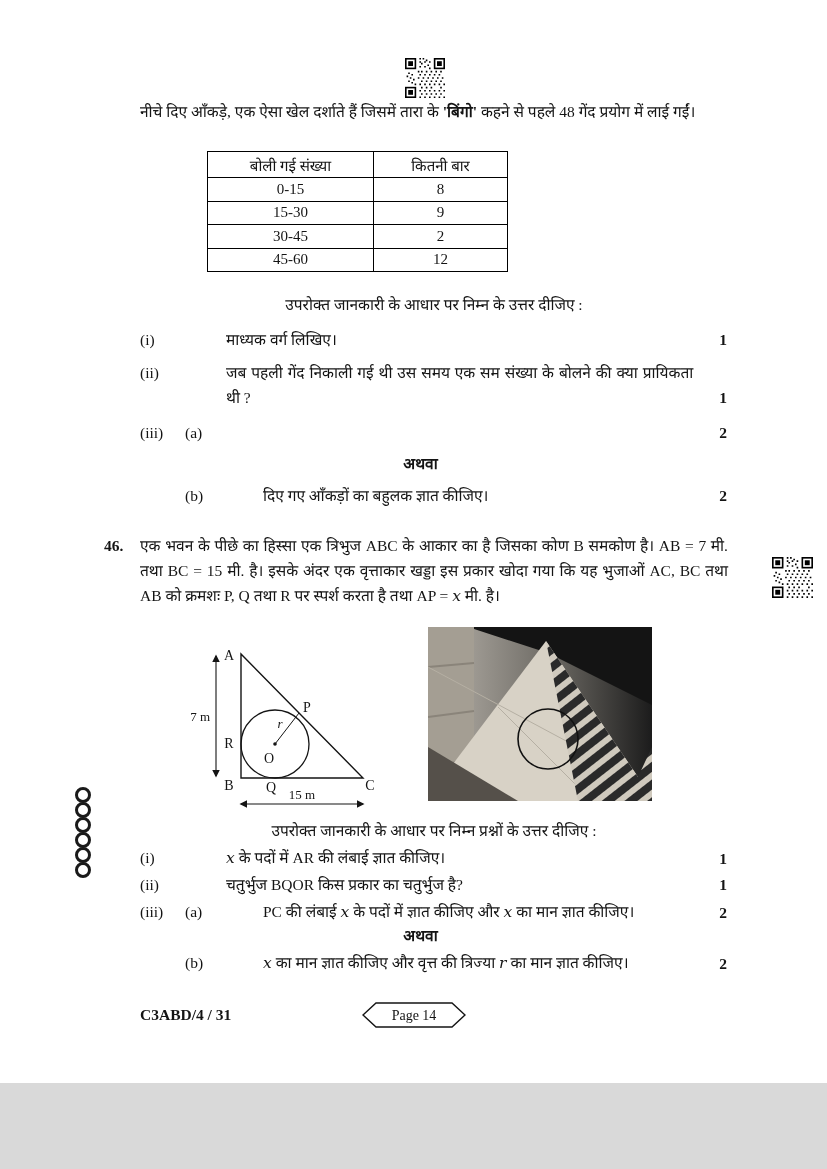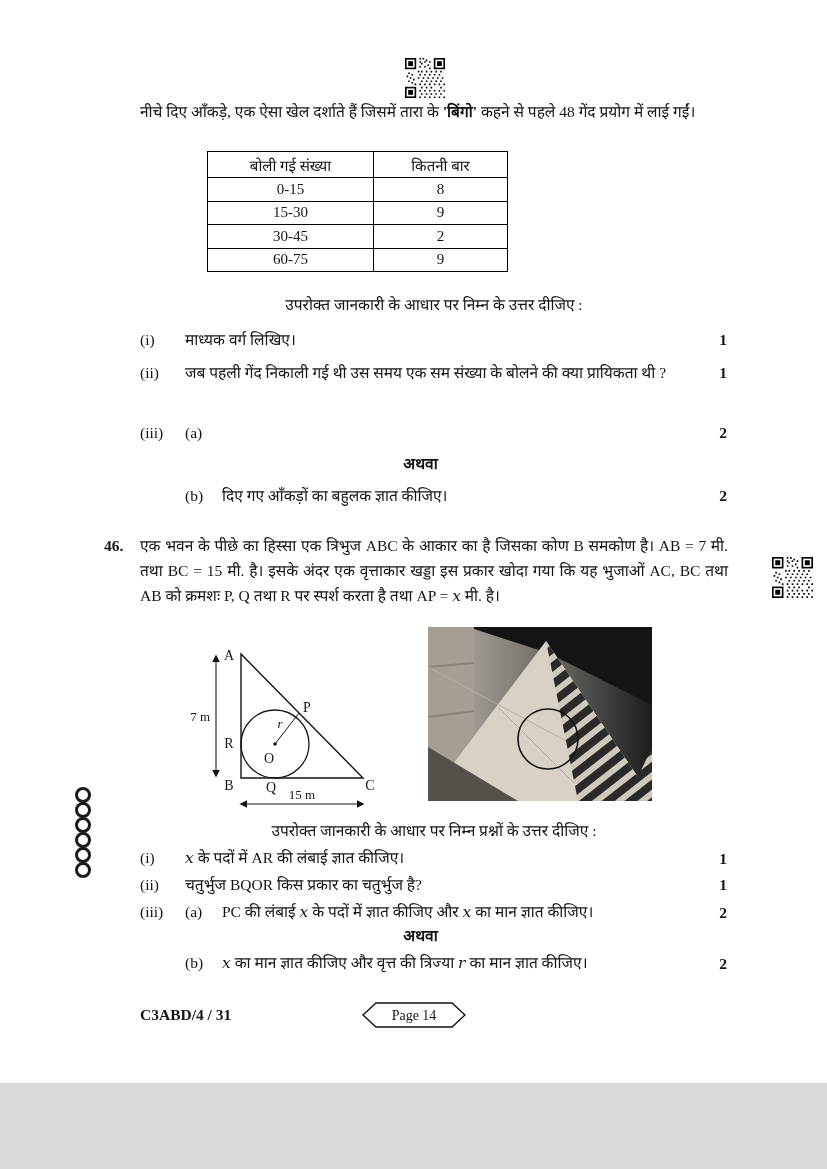--- a/index.html
+++ b/index.html
@@ -6,21 +6,21 @@
   .page{position:relative;width:827px;height:1083px;margin:0 auto;background:#ffffff;
         font-family:"Liberation Serif","DejaVu Serif",serif;color:#141414;overflow:hidden;}
   .abs{position:absolute;}
   .para{font-size:15.5px;line-height:25px;text-align:justify;}
   .b{font-weight:bold;}
   .var{font-style:italic;font-family:"DejaVu Serif",serif;}
   .item{position:absolute;left:140px;width:587px;display:flex;align-items:flex-start;
         font-size:15.5px;line-height:25px;}
   .lbl1{flex:0 0 45px;}
   .lbl2{flex:0 0 37px;}
-  .itext{flex:1 1 auto;text-align:justify;padding-right:26px;}
+  .itext{flex:1 1 auto;text-align:justify;padding-right:26px;margin-left:41px;}
   .marks{margin-left:auto;font-weight:bold;align-self:flex-end;}
   .center{position:absolute;left:127px;width:587px;text-align:center;font-size:15.5px;}
   table.freq{border-collapse:collapse;font-size:15px;padding-left:34px;}
   table.freq th,table.freq td{border:1.6px solid #000;text-align:center;font-weight:normal;padding:0;}
   table.freq th{height:25px;}
   table.freq td{height:22.5px;}
   .col1{width:165px;} .col2{width:133px;}
   svg text{font-family:"Liberation Serif","DejaVu Serif",serif;fill:#141414;}
 </style>
 </head>
@@ -70,22 +70,22 @@
     </tr>
     <tr>
       <td>15-30</td>
       <td>9</td>
     </tr>
     <tr>
       <td>30-45</td>
       <td>2</td>
     </tr>
     <tr>
-      <td>60-75</td>
-      <td>9</td>
+      <td>45-60</td>
+      <td>12</td>
     </tr>
   </tbody>
     </table>
 
   <div class="abs para" style="left:140px;top:292px;width:588px;text-align:center">उपरोक्त जानकारी के आधार पर निम्न के उत्तर दीजिए :</div>
 
   <div class="item" style="top:327px">
     <span class="lbl1">(i)</span>
     <span class="itext">माध्यक वर्ग लिखिए।</span>
     <span class="marks">1</span>

